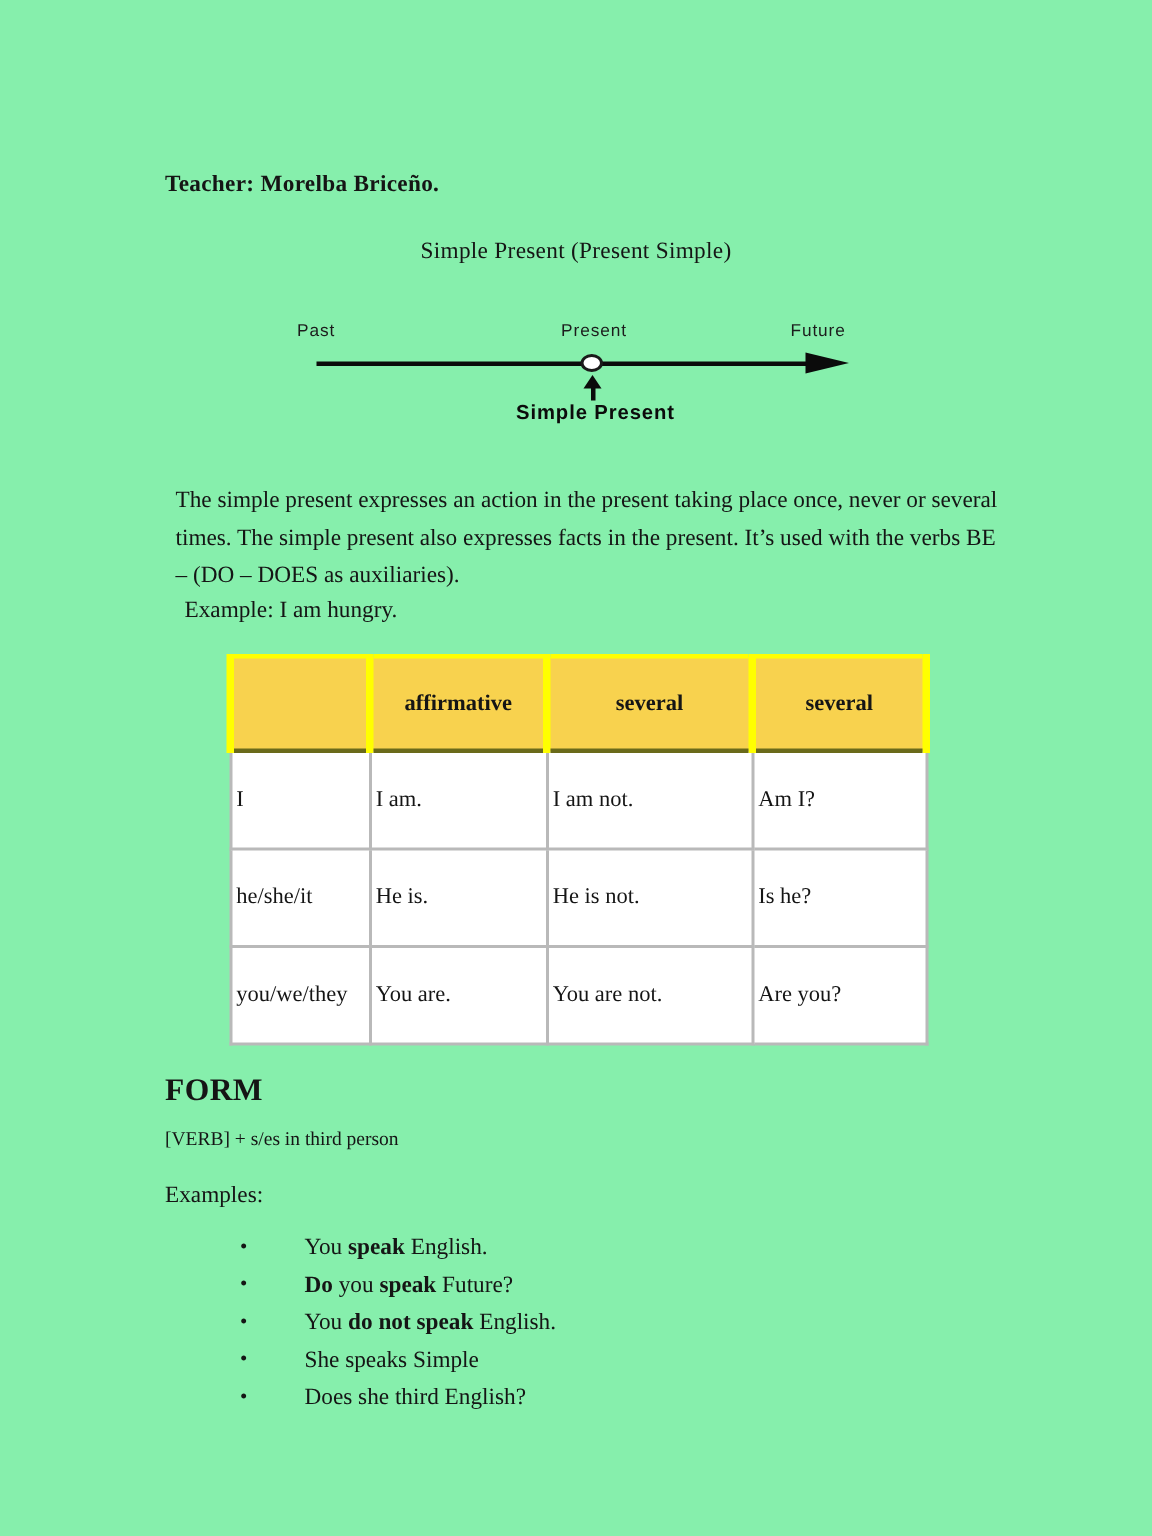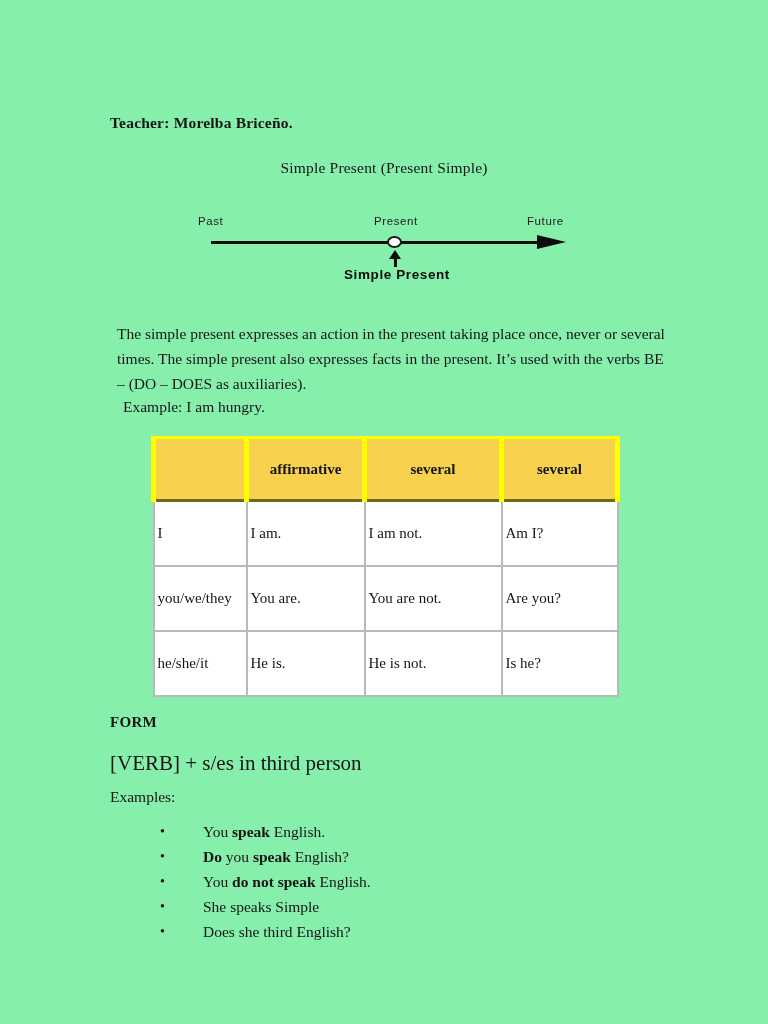--- a/index.html
+++ b/index.html
@@ -112,25 +112,25 @@
     border: 2px solid var(--grid);
     vertical-align: middle;
     text-align: left;
     padding: 0 2px 0 3px;
     background: #ffffff;
   }
 
   
   .form-heading {
     left: 110px; top: 714px;
-    font-size: 15px; font-weight: bold; letter-spacing: 0.3px; text-align: center;
+    font-size: 21px; font-weight: bold; letter-spacing: 0.3px; text-align: center;
   }
   .form-rule {
     left: 110px; top: 751px;
-    font-size: 21px;
+    font-size: 13px;
   }
   .examples-label {
     left: 110px; top: 788px;
     font-size: 15.5px;
     text-align: right;
   }
   .bullets {
     left: 160px; top: 820px;
     margin: 0; padding: 0; list-style: none;
     font-size: 15.5px;
@@ -186,48 +186,48 @@
         </tr>
     </thead>
     <tbody id="table-body">
         <tr>
           <td>I</td>
           <td>I am.</td>
           <td>I am not.</td>
           <td>Am I?</td>
         </tr>
         <tr>
+          <td>he/she/it</td>
+          <td>He is.</td>
+          <td>He is not.</td>
+          <td>Is he?</td>
+        </tr>
+        <tr>
           <td>you/we/they</td>
           <td>You are.</td>
           <td>You are not.</td>
           <td>Are you?</td>
         </tr>
-        <tr>
-          <td>he/she/it</td>
-          <td>He is.</td>
-          <td>He is not.</td>
-          <td>Is he?</td>
-        </tr>
       </tbody>
   </table>
 
   <div class="abs form-heading">FORM</div>
 
   <div class="abs form-rule">[VERB] + s/es in third person</div>
 
   <div class="abs examples-label">Examples:</div>
 
   <ul class="abs bullets" id="bullet-list">
       <li>
         <span class="bullet-marker">•</span>
         <span><span>You </span><span style="font-weight: bold;">speak</span><span> English.</span></span>
       </li>
       <li>
         <span class="bullet-marker">•</span>
-        <span><span style="font-weight: bold;">Do</span><span> you </span><span style="font-weight: bold;">speak</span><span> English?</span></span>
+        <span><span style="font-weight: bold;">Do</span><span> you </span><span style="font-weight: bold;">speak</span><span> Future?</span></span>
       </li>
       <li>
         <span class="bullet-marker">•</span>
         <span><span>You </span><span style="font-weight: bold;">do not speak</span><span> English.</span></span>
       </li>
       <li>
         <span class="bullet-marker">•</span>
         <span><span>She speaks Simple</span></span>
       </li>
       <li>

